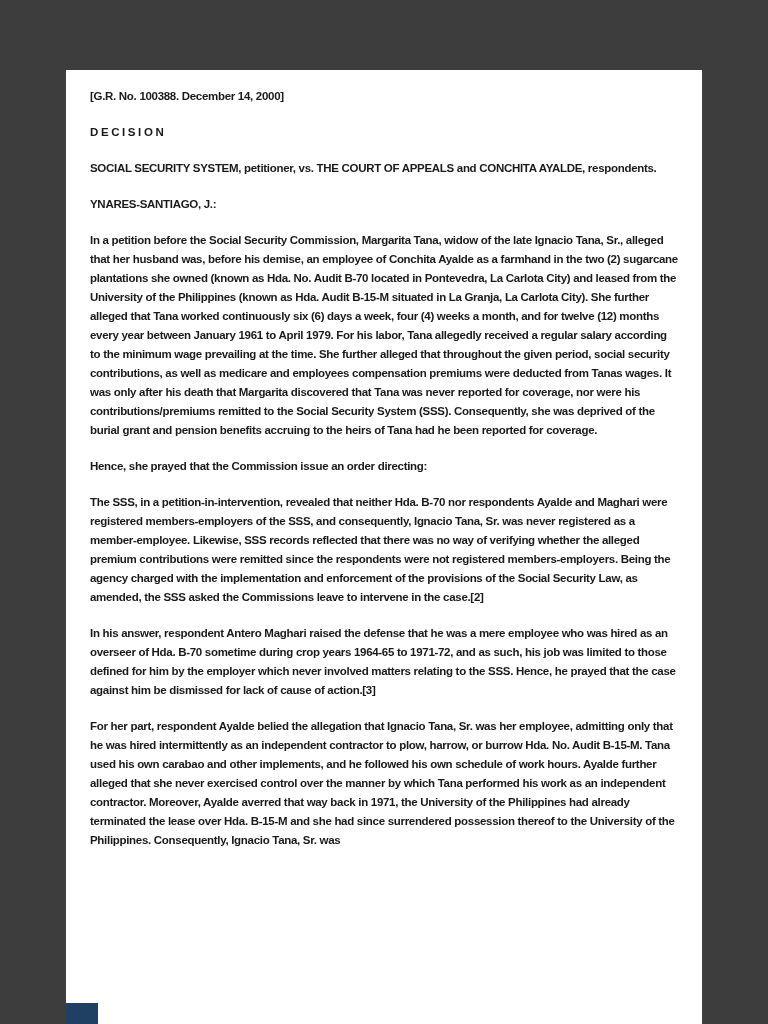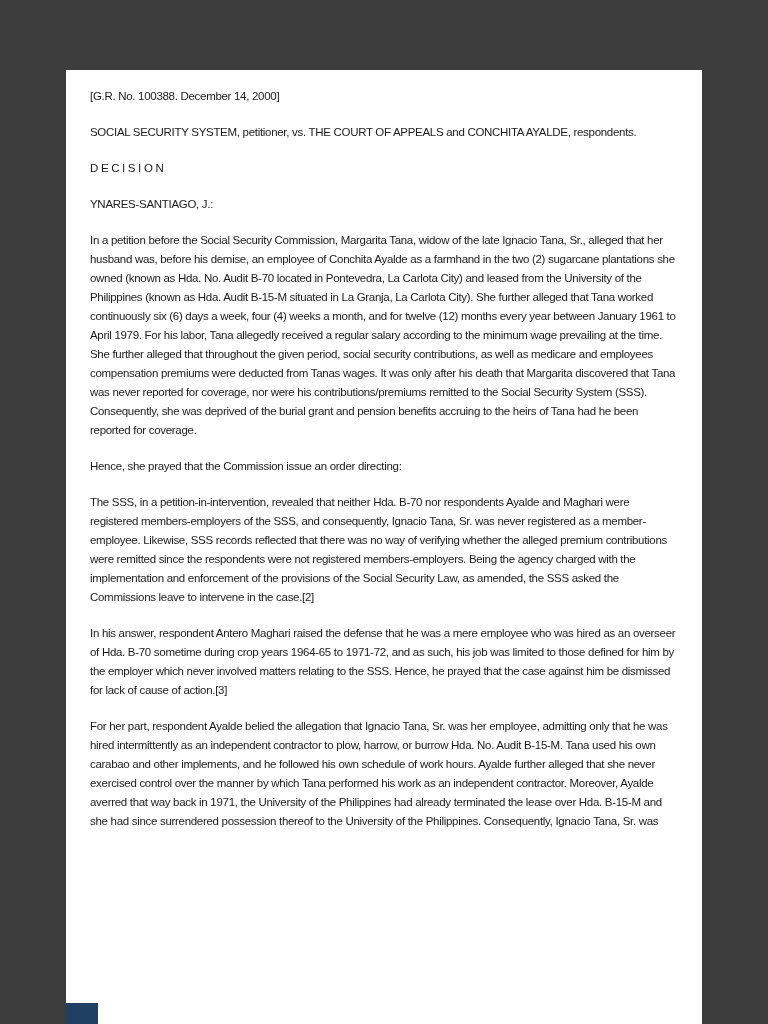--- a/index.html
+++ b/index.html
@@ -21,21 +21,21 @@
     left: 66px;
     top: 70px;
     width: 636px;
     height: 980px; 
     background: #ffffff;
     padding: 17px 24px 24px 24px;
   }
   .doc-text p {
     margin: 0 0 17px 0;
     color: #1a1a1a;
-    font-weight: normal;
+    font-weight: bold;
     font-size: 11.5px;
     letter-spacing: -0.3px;
     line-height: 19px;
     text-align: left;
   }
   .corner-badge {
     position: absolute;
     left: 66px;
     top: 1003px;
     width: 32px;
@@ -46,23 +46,23 @@
 </style>
 </head>
 <body>
 
 <div class="viewer">
 
   <div class="paper">
     <div class="doc-text">
       <p>[G.R. No. 100388. December 14, 2000]</p>
 
+      <p>D E C I S I O N</p>
+
       <p>SOCIAL SECURITY SYSTEM, petitioner, vs. THE COURT OF APPEALS and CONCHITA AYALDE, respondents.</p>
-
-      <p>D E C I S I O N</p>
 
       <p>YNARES-SANTIAGO, J.:</p>
 
       <p>In a petition before the Social Security Commission, Margarita Tana, widow of the late Ignacio Tana, Sr., alleged that her husband was, before his demise, an employee of Conchita Ayalde as a farmhand in the two (2) sugarcane plantations she owned (known as Hda. No. Audit B-70 located in Pontevedra, La Carlota City) and leased from the University of the Philippines (known as Hda. Audit B-15-M situated in La Granja, La Carlota City). She further alleged that Tana worked continuously six (6) days a week, four (4) weeks a month, and for twelve (12) months every year between January 1961 to April 1979. For his labor, Tana allegedly received a regular salary according to the minimum wage prevailing at the time. She further alleged that throughout the given period, social security contributions, as well as medicare and employees compensation premiums were deducted from Tanas wages. It was only after his death that Margarita discovered that Tana was never reported for coverage, nor were his contributions/premiums remitted to the Social Security System (SSS). Consequently, she was deprived of the burial grant and pension benefits accruing to the heirs of Tana had he been reported for coverage.</p>
 
       <p>Hence, she prayed that the Commission issue an order directing:</p>
 
 
 
       <p>The SSS, in a petition-in-intervention, revealed that neither Hda. B-70 nor respondents Ayalde and Maghari were registered members-employers of the SSS, and consequently, Ignacio Tana, Sr. was never registered as a member-employee. Likewise, SSS records reflected that there was no way of verifying whether the alleged premium contributions were remitted since the respondents were not registered members-employers. Being the agency charged with the implementation and enforcement of the provisions of the Social Security Law, as amended, the SSS asked the Commissions leave to intervene in the case.[2]</p>

